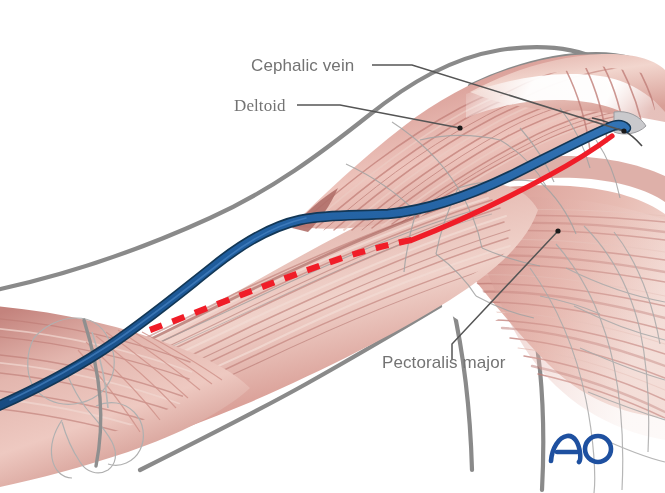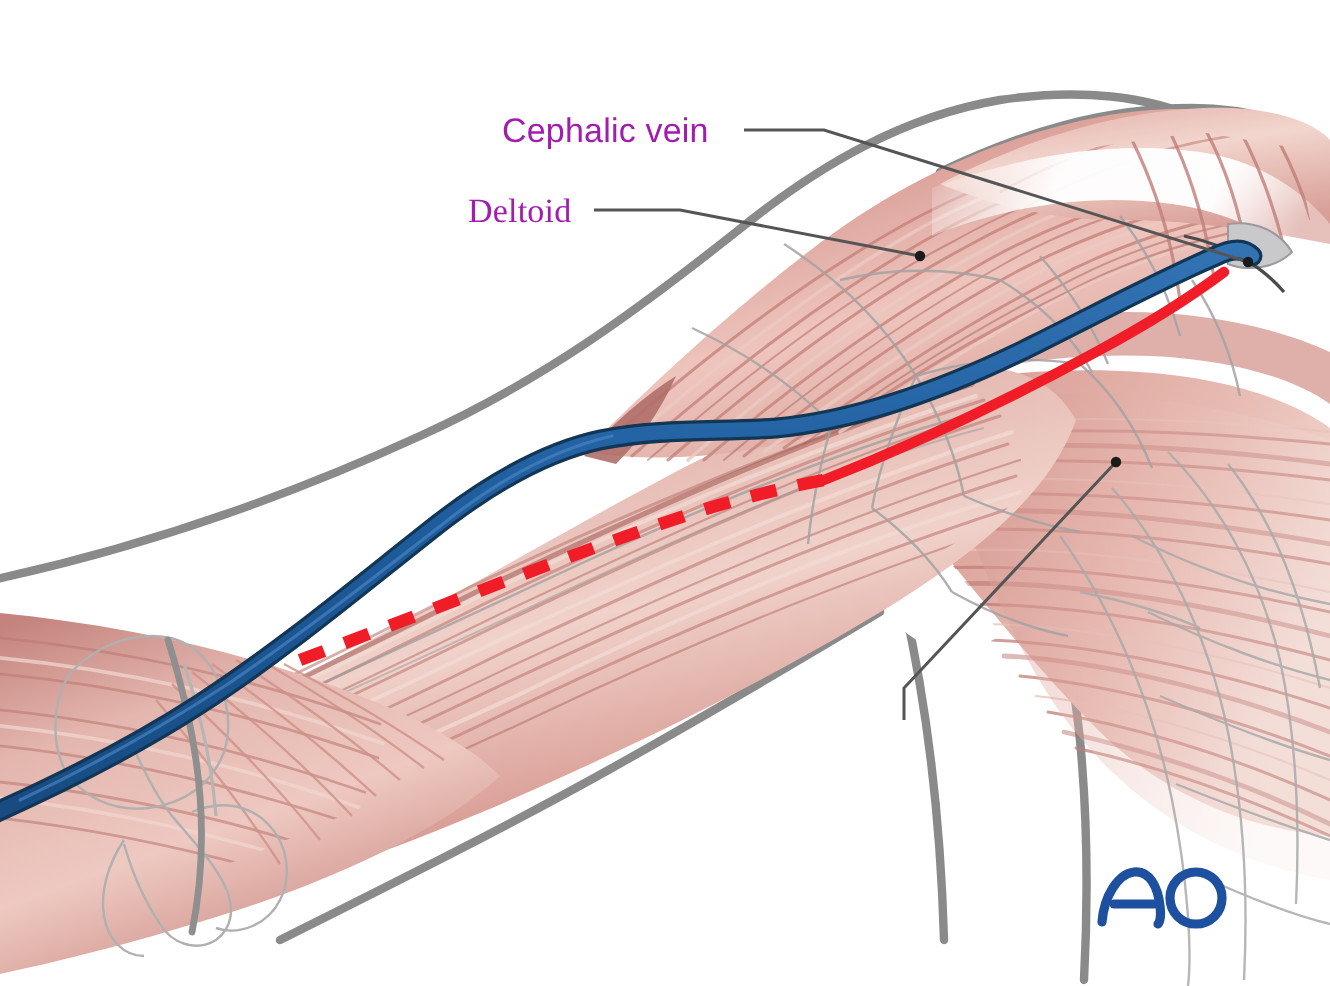--- a/index.html
+++ b/index.html
@@ -1,20 +1,20 @@
 <!DOCTYPE html>
 <html><head>
 <meta charset="utf-8">
 <style>
   html,body{margin:0;padding:0;background:#ffffff;}
   body{width:665px;height:493px;overflow:hidden;
        font-family:"Liberation Sans","DejaVu Sans",sans-serif;}
   #stage{position:relative;width:665px;height:493px;background:#fff;}
   #art{position:absolute;left:0;top:0;width:665px;height:493px;}
-  .lbl{position:absolute;white-space:nowrap;font-size:17px;color:#a21caf;
+  .lbl{position:absolute;white-space:nowrap;font-size:17px;color:#737373;
        font-family:"Liberation Sans","DejaVu Sans",sans-serif;letter-spacing:.1px;}
   #lbl-cephalic{left:251px;top:56px;}
   #lbl-deltoid{left:234px;top:96px;font-family:Liberation Serif, serif;}
   #lbl-pect{left:382px;top:353px;}
   #logo{position:absolute;left:546px;top:431px;width:74px;height:34px;}
 </style>
 </head>
 <body>
 
 <div id="stage">
@@ -334,20 +334,21 @@
       <circle cx="460" cy="128" r="2.6"></circle>
       <circle cx="558" cy="231" r="2.6"></circle>
       <circle cx="624" cy="131" r="2.6"></circle>
     </g>
   </svg>
 
   <div class="lbl" id="lbl-cephalic">Cephalic vein</div>
 
   <div class="lbl" id="lbl-deltoid">Deltoid</div>
 
+  <div class="lbl" id="lbl-pect">Pectoralis major</div>
 
   <svg id="logo" viewBox="0 0 74 34">
     <g fill="none" stroke="#1e50a0" stroke-width="4.6" stroke-linecap="round" stroke-linejoin="round">
       <path d="M 5 30 C 6 17 13 6 21 5 C 29 4 33 13 34 22 C 34.6 27 34 30 33 31"></path>
       <path d="M 11 21 L 31 21"></path>
       <circle cx="52" cy="18" r="13"></circle>
     </g>
   </svg>
 
 </div>

